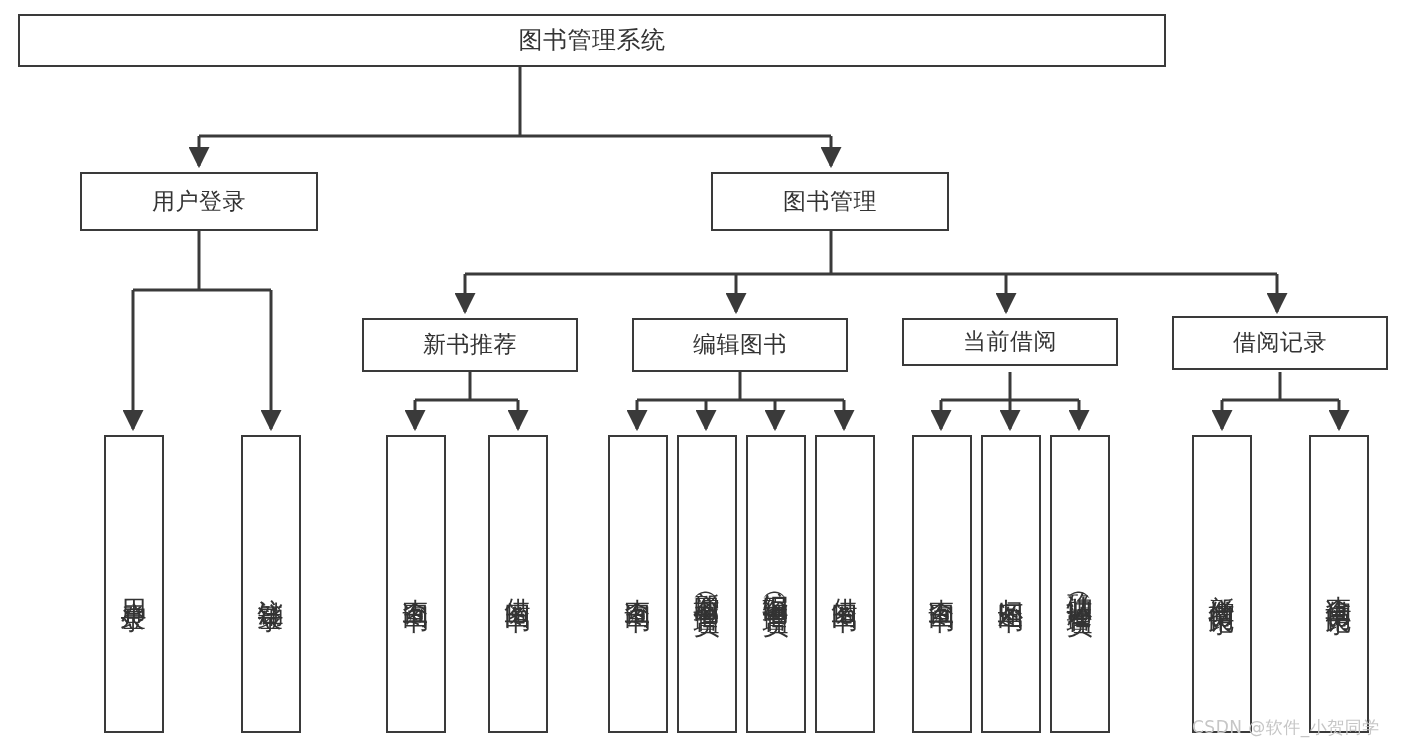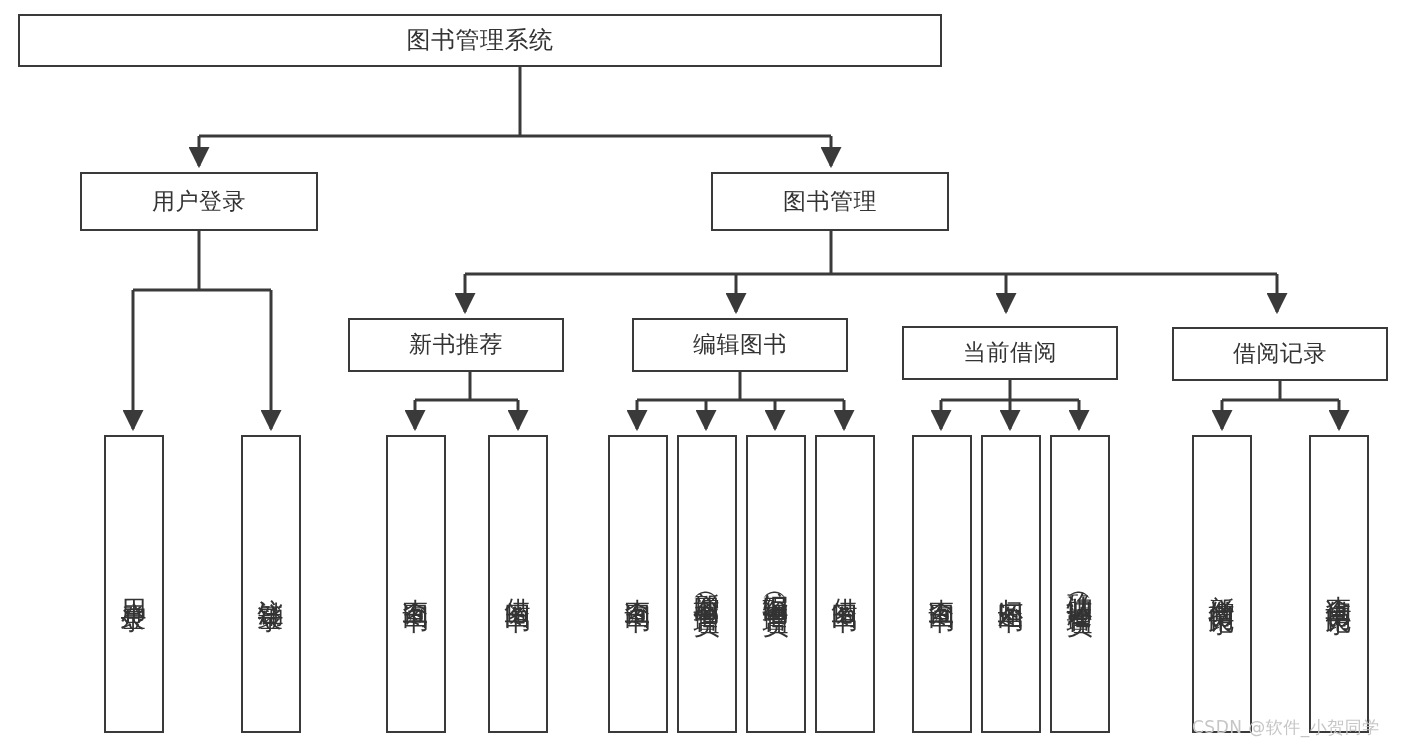--- a/index.html
+++ b/index.html
@@ -116,41 +116,41 @@
       <path d="M 1010 400 L 1010 429" marker-end="url(#arrow)"></path>
       <path d="M 1079 400 L 1079 429" marker-end="url(#arrow)"></path>
 
       <path d="M 1280 372 L 1280 400"></path>
       <path d="M 1222 400 L 1339 400"></path>
       <path d="M 1222 400 L 1222 429" marker-end="url(#arrow)"></path>
       <path d="M 1339 400 L 1339 429" marker-end="url(#arrow)"></path>
     </g>
   </svg>
 
-  <div class="node-box title-box" style="left:18px; top:14px; width:924px; height:53px;">
+  <div class="node-box title-box" style="left:18px; top:14px; width:1148px; height:53px;">
     <span class="node-label horizontal">图书管理系统</span>
   </div>
 
   <div class="node-box" style="left:80px; top:172px; width:238px; height:59px;">
     <span class="node-label horizontal">用户登录</span>
   </div>
   <div class="node-box" style="left:711px; top:172px; width:238px; height:59px;align-items:center;">
     <span class="node-label horizontal">图书管理</span>
   </div>
 
-  <div class="node-box" style="left:348px; top:318px; width:216px; height:54px;">
+  <div class="node-box" style="left:362px; top:318px; width:216px; height:54px;">
     <span class="node-label horizontal">新书推荐</span>
   </div>
   <div class="node-box" style="left:632px; top:318px; width:216px; height:54px;">
     <span class="node-label horizontal">编辑图书</span>
   </div>
-  <div class="node-box" style="left:902px; top:318px; width:216px; height:54px;margin-top:8px;">
+  <div class="node-box" style="left:902px; top:318px; width:216px; height:48px;">
     <span class="node-label horizontal">当前借阅</span>
   </div>
-  <div class="node-box" style="left:1172px; top:327px; width:216px; height:54px;">
+  <div class="node-box" style="left:1172px; top:316px; width:216px; height:54px;">
     <span class="node-label horizontal">借阅记录</span>
   </div>
 
   <div class="node-box" style="left:104px; top:435px; width:60px; height:298px;">
     <span class="node-label vertical">用户登录</span>
   </div>
   <div class="node-box" style="left:241px; top:435px; width:60px; height:298px;">
     <span class="node-label vertical">注销登录</span>
   </div>
 

